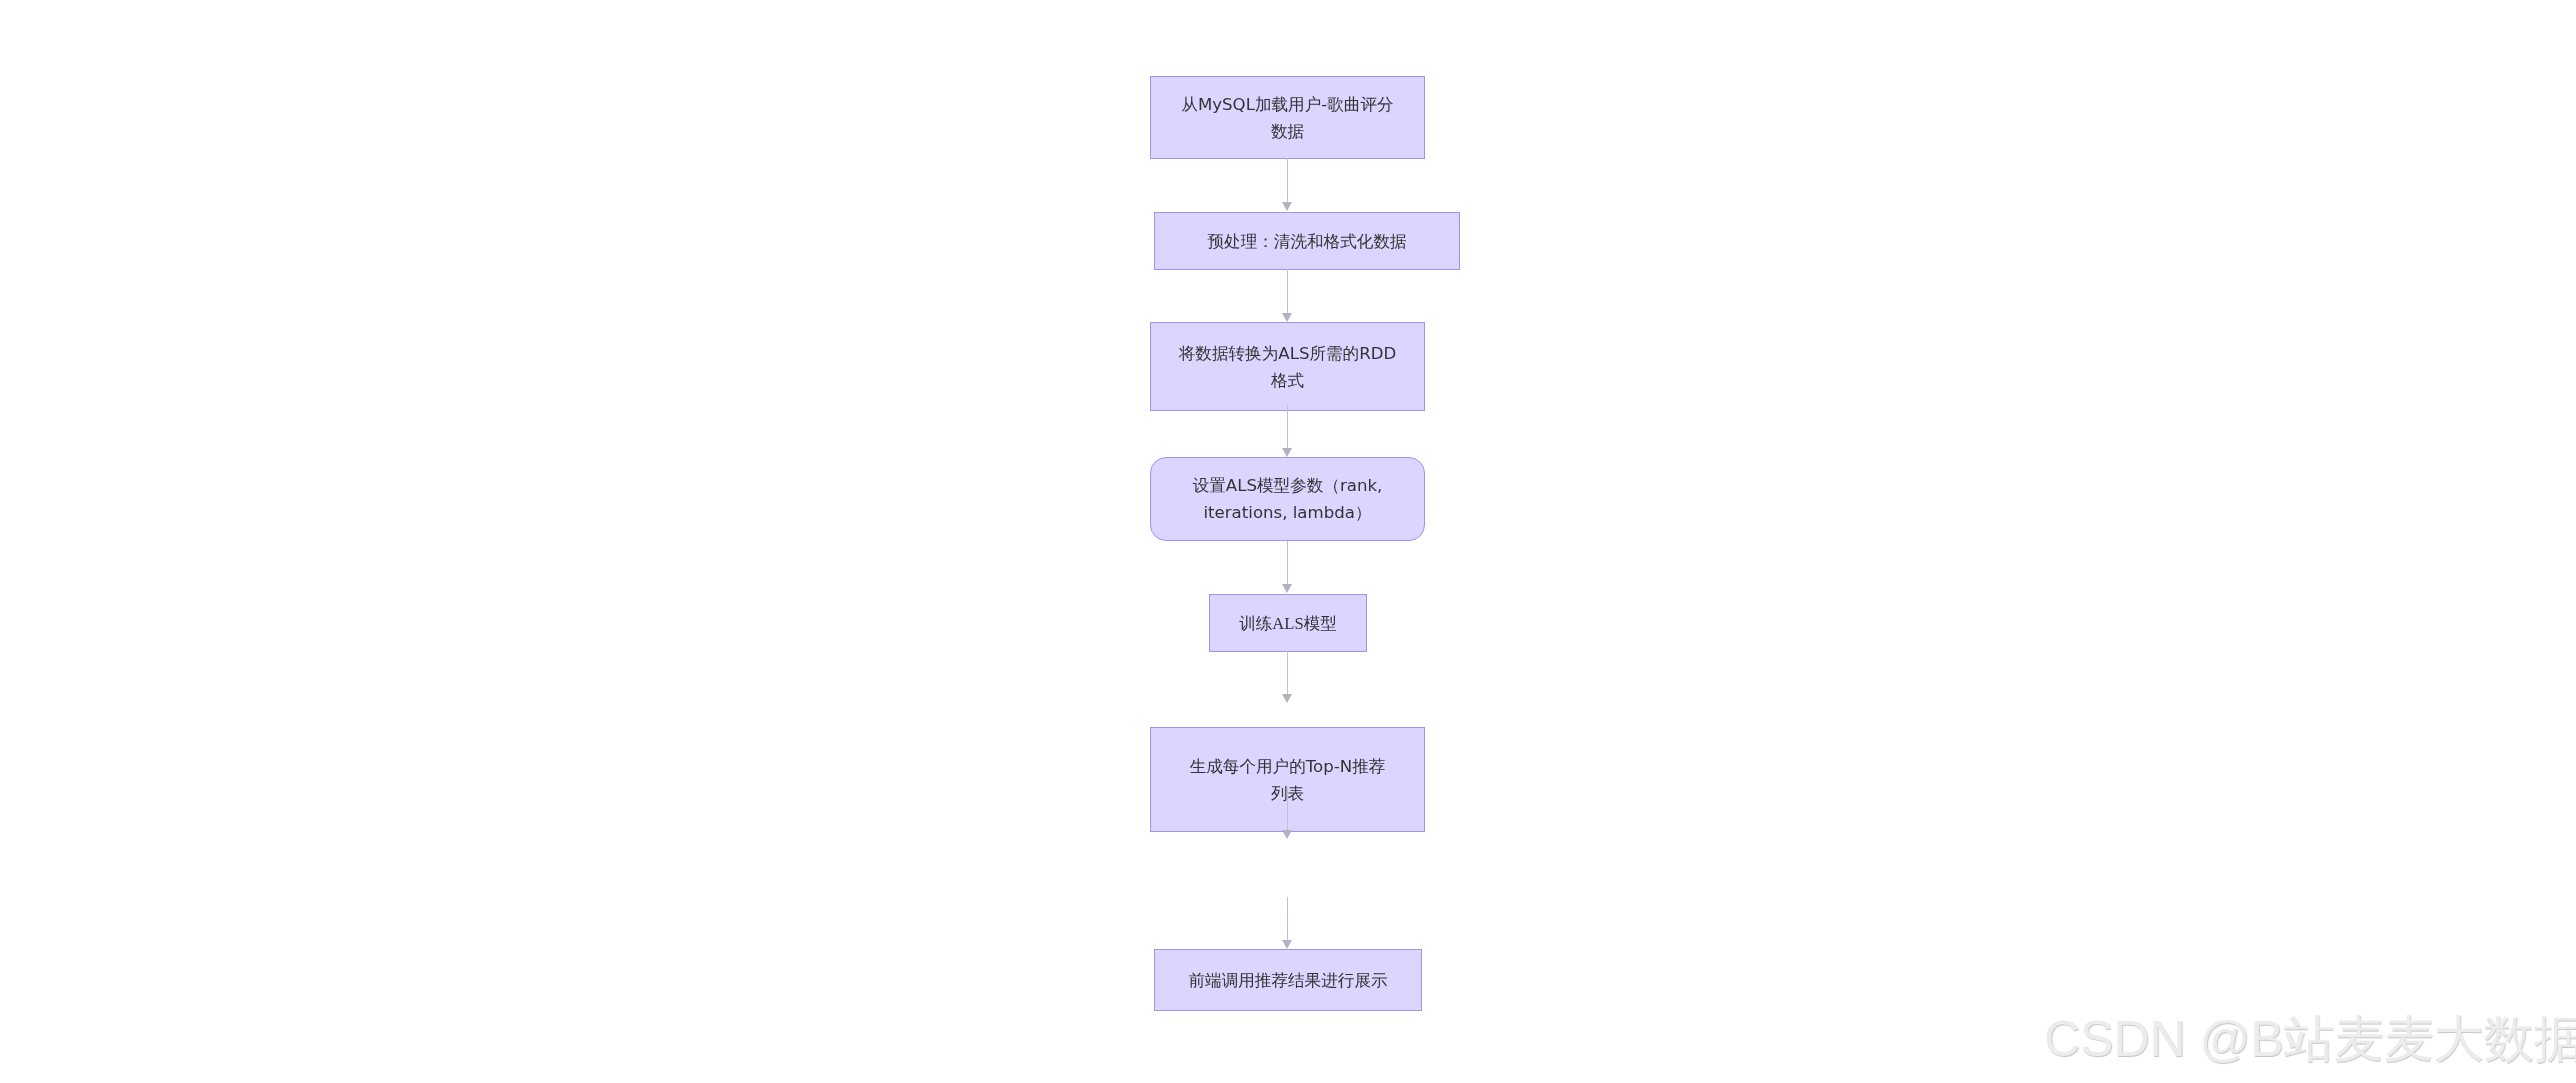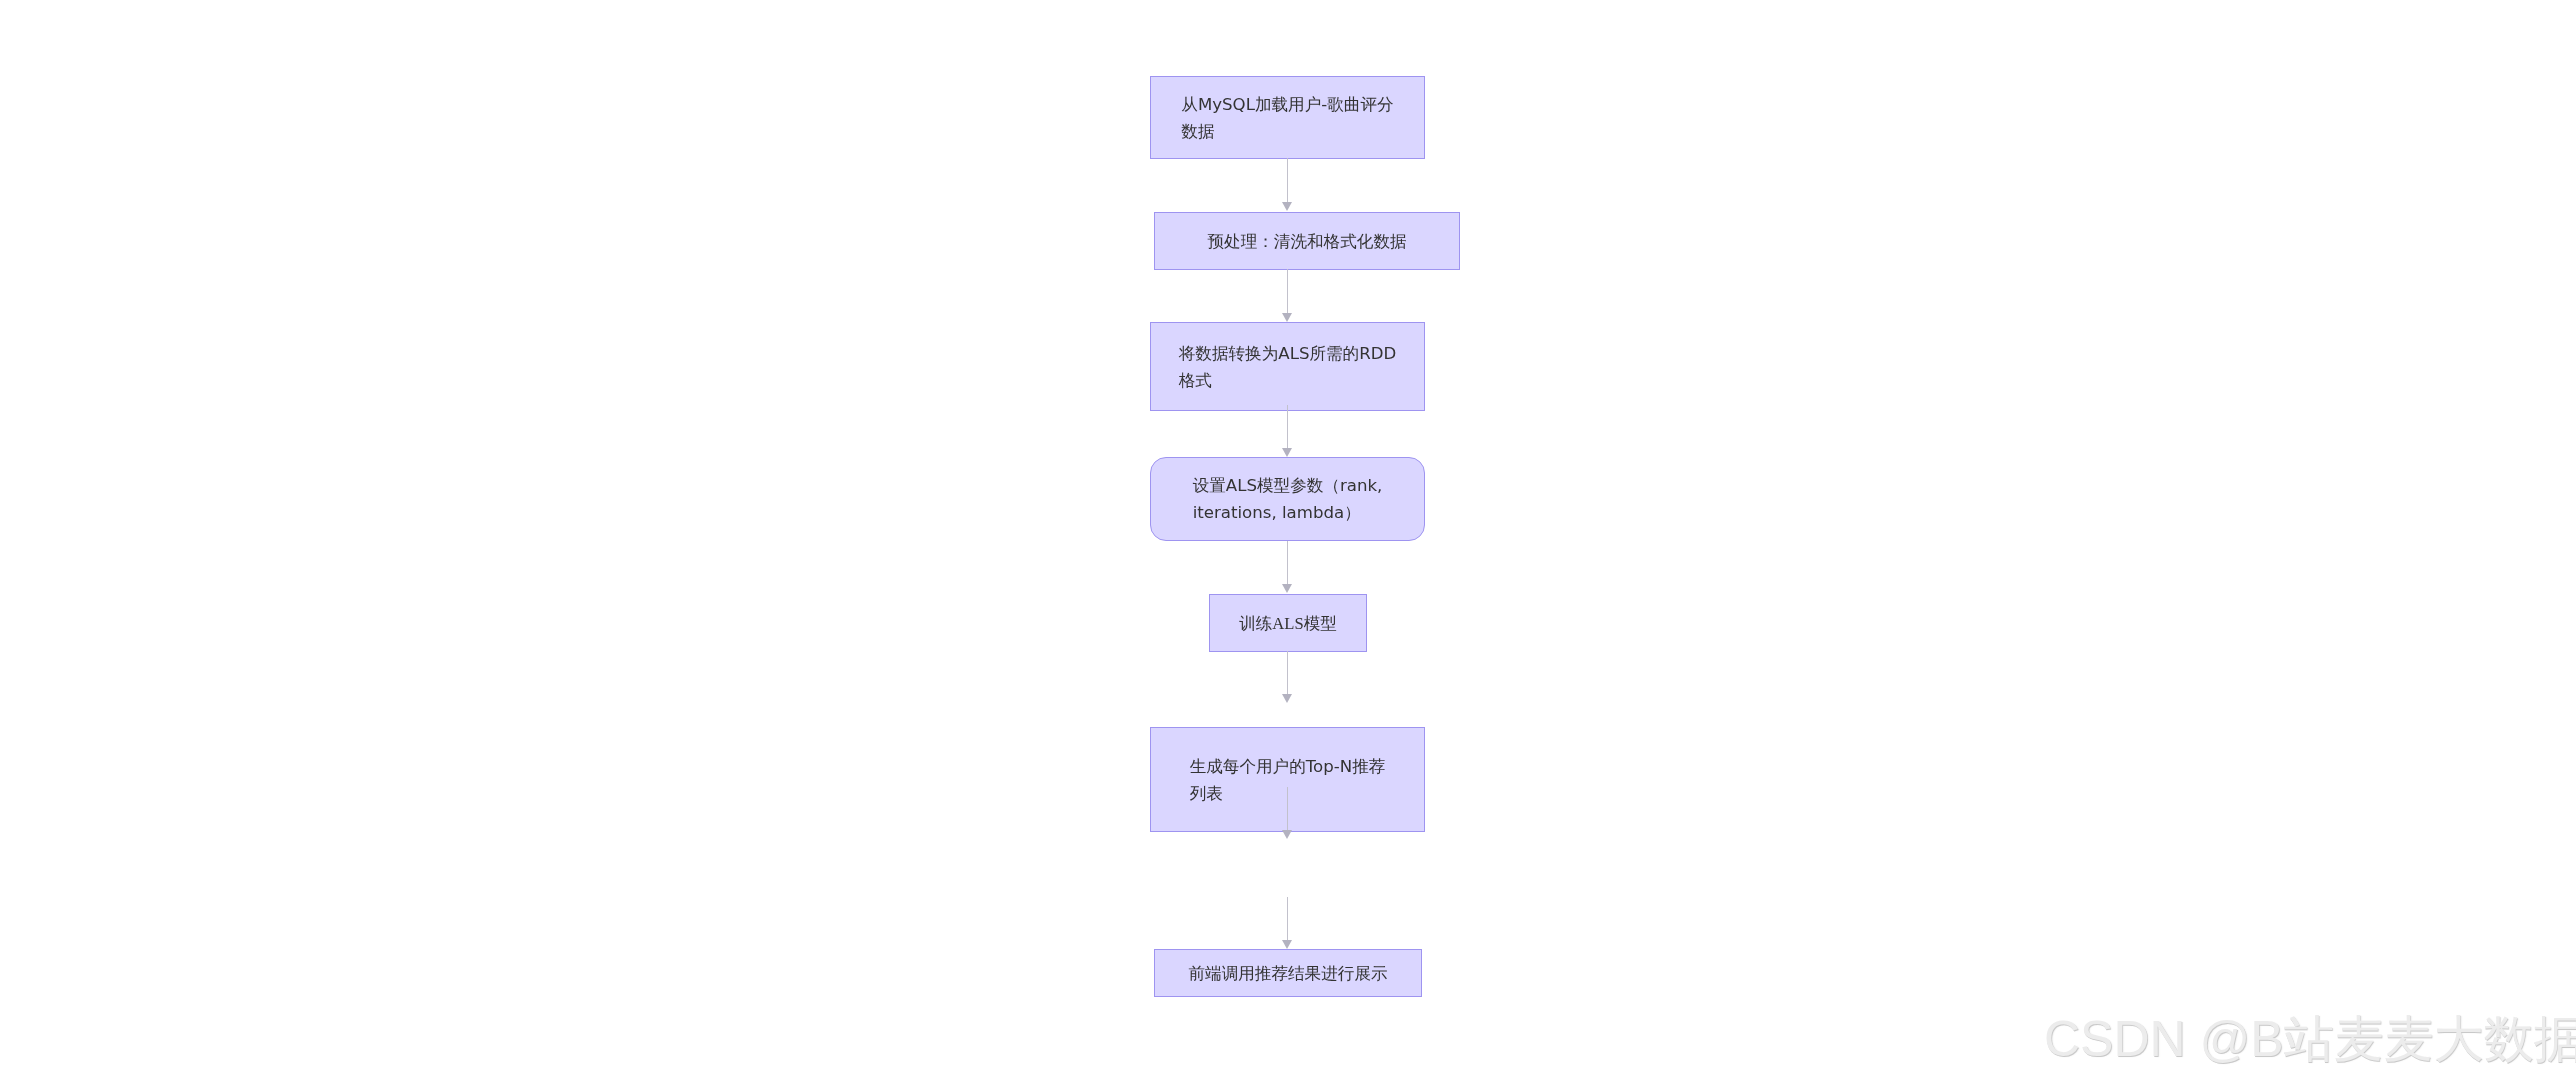--- a/index.html
+++ b/index.html
@@ -21,21 +21,21 @@
     height: 1083px;
   }
   .node {
     position: absolute;
     box-sizing: border-box;
     background: #dad6ff;
     border: 1.4px solid #9e94f0;
     display: flex;
     align-items: center;
     justify-content: center;
-    text-align: left;
+    text-align: center;
     color: #333333;
     font-size: 16.6px;
     line-height: 27px;
     padding: 0 21.6px;
   }
   .node-label {
     display: block;
     white-space: pre-line;
   }
   .edge {
@@ -113,19 +113,19 @@
 列表</span>
   </div>
 
   <div class="edge" style="top:787px; height:44px;"></div>
   <div class="arrowhead" style="top:830px;"></div>
 
 
   <div class="edge" style="top:897px; height:44px;"></div>
   <div class="arrowhead" style="top:940px;"></div>
 
-  <div class="node" style="left:1154px; top:949px; width:268px; height:48px;">
+  <div class="node" style="left:1154px; top:949px; width:268px; height:62px;">
     <span class="node-label">前端调用推荐结果进行展示</span>
   </div>
 
   <div class="watermark">CSDN @B站麦麦大数据</div>
 </div>
 
 
 </body></html>

